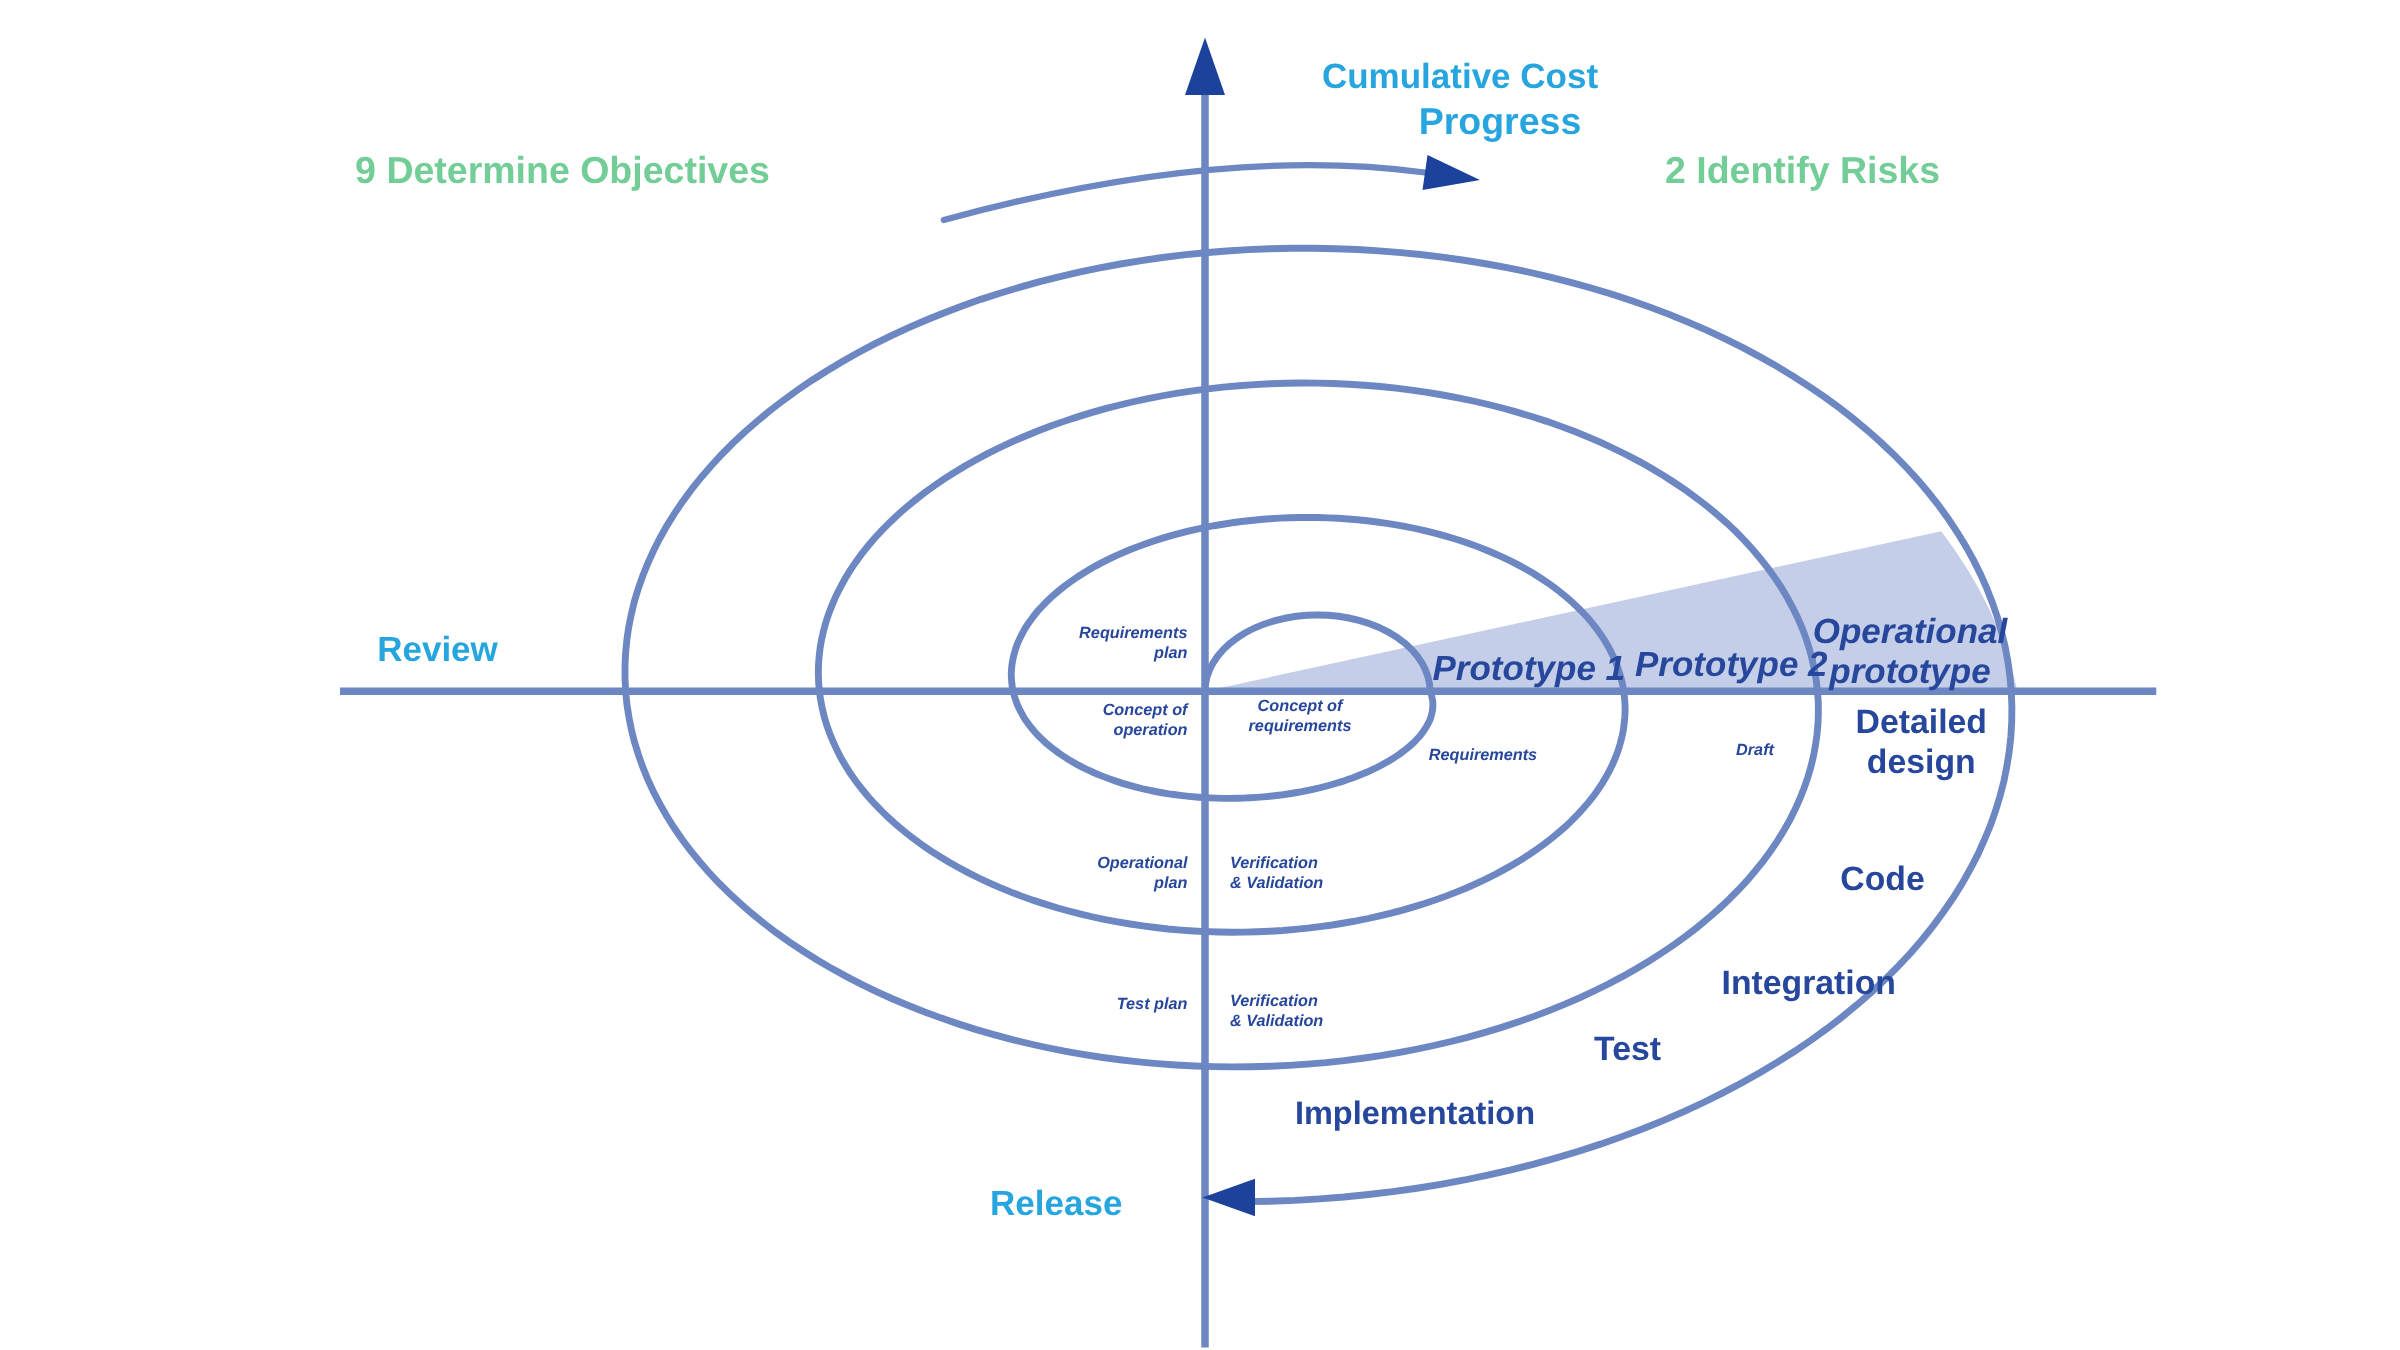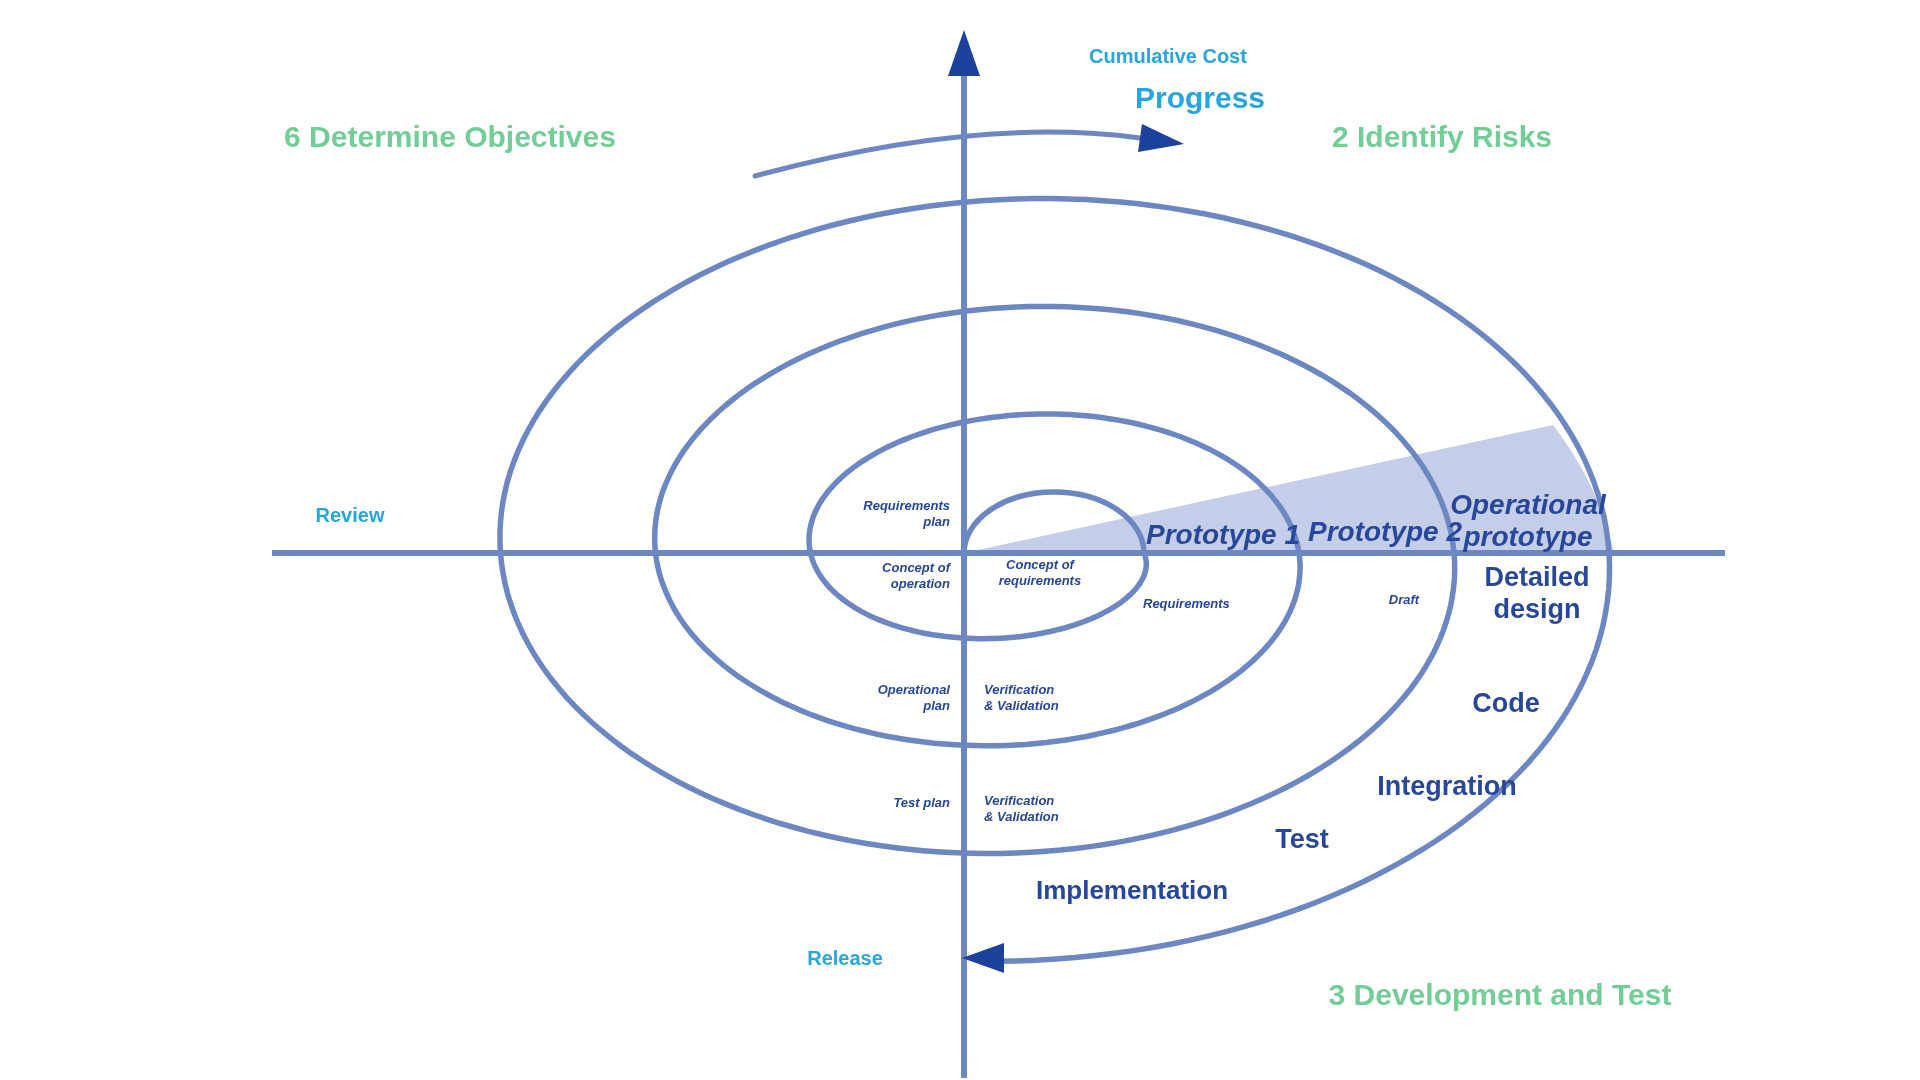--- a/index.html
+++ b/index.html
@@ -8,21 +8,21 @@
   .stage > svg{position:absolute;left:0;top:0;}
   .wedge{fill:var(--wedge-fill);stroke:none;}
   .axis{stroke:var(--line-blue);stroke-width:6;fill:none;stroke-linecap:butt;}
   .spiral{stroke:var(--line-blue);stroke-width:5.5;fill:none;stroke-linecap:round;}
   .curve-arrow{stroke:var(--line-blue);stroke-width:5;fill:none;stroke-linecap:round;}
   .ah{fill:var(--arrow-navy);stroke:none;}
   .lbl{position:absolute;font-weight:bold;color:var(--label-navy);white-space:pre-line;line-height:1.2;}
   .ctr{transform:translateX(-50%);text-align:center;}
   .ralign{text-align:right;}
   .green{color:var(--quadrant-green);font-size:30px;}
-  .cyan{color:var(--axis-cyan);font-size:20px;}
+  .cyan{color:var(--axis-cyan);font-size:28px;}
   .fs18{font-size:13px;font-style:italic;}
   .fs22{font-size:28px;font-style:italic;}
   .fs26{font-size:26px;}
   .fs27{font-size:27px;}
 </style>
 </head>
 <body>
 
 <div class="stage">
 
@@ -30,23 +30,22 @@
     <path class="wedge" d="M964 553 L1614 553 A648 421 0 0 0 1553 425 Z"></path>
     <line class="axis" x1="272" y1="553" x2="1725" y2="553"></line>
     <line class="axis" x1="964" y1="66" x2="964" y2="1078"></line>
     <polygon class="ah" points="964,30 948,76 980,76"></polygon>
     <path class="spiral" d="M964 553 A90 61 0 0 1 1144 553L1144.7 554.8L1145.3 556.6L1145.7 558.5L1146.1 560.4L1146.3 562.3L1146.3 564.3L1146.2 566.3L1146.0 568.2L1145.6 570.3L1145.1 572.3L1144.5 574.3L1143.7 576.4L1142.7 578.4L1141.6 580.5L1140.4 582.6L1139.0 584.6L1137.5 586.7L1135.9 588.8L1134.0 590.8L1132.1 592.9L1130.0 594.9L1127.8 596.9L1125.4 598.9L1122.9 600.9L1120.2 602.9L1117.4 604.8L1114.5 606.7L1111.4 608.6L1108.2 610.4L1104.9 612.2L1101.5 614.0L1097.9 615.7L1094.2 617.4L1090.4 619.0L1086.4 620.6L1082.4 622.2L1078.2 623.6L1074.0 625.1L1069.6 626.4L1065.1 627.8L1060.6 629.0L1055.9 630.2L1051.2 631.3L1046.4 632.3L1041.5 633.3L1036.5 634.2L1031.5 635.0L1026.4 635.8L1021.2 636.4L1016.0 637.0L1010.7 637.5L1005.4 637.9L1000.1 638.2L994.7 638.5L989.3 638.6L983.9 638.7L978.4 638.7L973.0 638.5L967.5 638.3L962.1 638.0L956.6 637.6L951.2 637.1L945.8 636.5L940.4 635.8L935.0 635.1L929.7 634.2L924.4 633.2L919.2 632.1L914.0 631.0L908.9 629.7L903.8 628.3L898.8 626.9L893.9 625.3L889.1 623.7L884.4 621.9L879.8 620.1L875.2 618.2L870.8 616.2L866.5 614.1L862.3 611.9L858.2 609.6L854.3 607.3L850.5 604.8L846.8 602.3L843.3 599.7L839.9 597.0L836.6 594.3L833.6 591.5L830.7 588.6L827.9 585.6L825.4 582.6L823.0 579.5L820.7 576.4L818.7 573.2L816.9 569.9L815.2 566.6L813.7 563.3L812.5 559.9L811.4 556.5L810.5 553.0L809.8 549.5L809.4 546.0L809.1 542.4L809.0 538.8L809.2 535.2L809.6 531.6L810.2 528.0L811.0 524.3L812.0 520.7L813.2 517.0L814.6 513.4L816.3 509.8L818.2 506.1L820.2 502.5L822.5 498.9L825.1 495.4L827.8 491.8L830.7 488.3L833.9 484.8L837.2 481.4L840.8 478.0L844.5 474.7L848.5 471.4L852.6 468.1L857.0 465.0L861.5 461.8L866.3 458.8L871.2 455.8L876.3 452.9L881.5 450.1L887.0 447.3L892.6 444.7L898.4 442.1L904.3 439.6L910.4 437.3L916.6 435.0L923.0 432.8L929.5 430.7L936.2 428.7L942.9 426.9L949.8 425.1L956.8 423.5L963.9 422.0L971.1 420.6L978.4 419.4L985.8 418.2L993.2 417.2L1000.8 416.4L1008.4 415.6L1016.0 415.0L1023.7 414.5L1031.4 414.2L1039.2 414.0L1047.0 413.9L1054.8 414.0L1062.6 414.3L1070.5 414.6L1078.3 415.2L1086.1 415.8L1093.9 416.6L1101.6 417.6L1109.3 418.7L1117.0 419.9L1124.6 421.3L1132.2 422.8L1139.6 424.5L1147.0 426.3L1154.4 428.3L1161.6 430.4L1168.7 432.6L1175.7 435.0L1182.6 437.5L1189.3 440.2L1195.9 443.0L1202.4 445.9L1208.7 448.9L1214.9 452.1L1220.9 455.4L1226.8 458.8L1232.4 462.4L1237.9 466.0L1243.2 469.8L1248.2 473.7L1253.1 477.7L1257.8 481.8L1262.2 486.0L1266.5 490.3L1270.5 494.6L1274.2 499.1L1277.8 503.7L1281.1 508.3L1284.1 513.0L1286.9 517.8L1289.4 522.7L1291.7 527.6L1293.7 532.6L1295.4 537.6L1296.9 542.7L1298.1 547.8L1299.0 553.0L1299.6 558.2L1300.0 563.4L1300.1 568.7L1299.8 574.0L1299.3 579.2L1298.6 584.5L1297.5 589.8L1296.1 595.1L1294.5 600.4L1292.5 605.7L1290.3 610.9L1287.8 616.1L1285.0 621.3L1281.9 626.5L1278.5 631.6L1274.9 636.7L1270.9 641.7L1266.7 646.6L1262.2 651.5L1257.5 656.3L1252.5 661.1L1247.2 665.7L1241.7 670.3L1235.9 674.8L1229.8 679.2L1223.5 683.5L1217.0 687.7L1210.2 691.8L1203.2 695.7L1196.0 699.6L1188.6 703.3L1180.9 706.9L1173.1 710.4L1165.0 713.7L1156.8 716.9L1148.4 719.9L1139.8 722.8L1131.0 725.5L1122.1 728.1L1113.0 730.5L1103.8 732.7L1094.5 734.8L1085.0 736.7L1075.4 738.4L1065.7 740.0L1055.9 741.3L1046.1 742.5L1036.1 743.5L1026.1 744.4L1016.0 745.0L1005.9 745.4L995.7 745.7L985.5 745.8L975.3 745.6L965.1 745.3L954.8 744.8L944.6 744.1L934.4 743.2L924.3 742.0L914.2 740.7L904.1 739.2L894.1 737.5L884.2 735.7L874.4 733.6L864.7 731.3L855.0 728.8L845.5 726.2L836.1 723.3L826.9 720.3L817.8 717.1L808.8 713.7L800.0 710.1L791.4 706.3L783.0 702.4L774.8 698.3L766.8 694.0L759.0 689.6L751.4 685.0L744.0 680.3L736.9 675.4L730.0 670.3L723.4 665.1L717.0 659.8L711.0 654.3L705.2 648.7L699.6 643.0L694.4 637.2L689.5 631.2L684.8 625.2L680.5 619.0L676.5 612.7L672.8 606.4L669.5 599.9L666.5 593.4L663.8 586.8L661.4 580.2L659.4 573.5L657.8 566.7L656.5 559.9L655.5 553.0L654.9 546.1L654.7 539.2L654.8 532.2L655.3 525.3L656.1 518.3L657.3 511.4L658.9 504.4L660.8 497.5L663.1 490.5L665.8 483.7L668.8 476.8L672.2 470.0L675.9 463.2L680.0 456.5L684.4 449.9L689.2 443.3L694.4 436.8L699.8 430.4L705.7 424.1L711.8 417.9L718.3 411.8L725.1 405.8L732.2 400.0L739.6 394.2L747.4 388.6L755.4 383.1L763.8 377.8L772.4 372.6L781.3 367.6L790.4 362.7L799.9 358.0L809.5 353.5L819.5 349.2L829.6 345.0L840.0 341.0L850.6 337.3L861.4 333.7L872.4 330.3L883.6 327.1L895.0 324.2L906.6 321.4L918.3 318.9L930.1 316.6L942.1 314.5L954.1 312.7L966.3 311.1L978.6 309.7L991.0 308.6L1003.5 307.7L1016.0 307.0L1028.6 306.6L1041.2 306.4L1053.8 306.5L1066.4 306.8L1079.1 307.4L1091.7 308.2L1104.3 309.2L1116.8 310.5L1129.3 312.1L1141.8 313.9L1154.1 316.0L1166.4 318.3L1178.6 320.8L1190.6 323.6L1202.5 326.6L1214.3 329.9L1225.9 333.4L1237.4 337.1L1248.7 341.1L1259.8 345.2L1270.7 349.7L1281.4 354.3L1291.8 359.2L1302.0 364.2L1312.0 369.5L1321.7 375.0L1331.2 380.7L1340.3 386.6L1349.2 392.6L1357.8 398.9L1366.1 405.3L1374.0 411.9L1381.7 418.7L1389.0 425.6L1395.9 432.7L1402.5 440.0L1408.7 447.4L1414.6 454.9L1420.1 462.5L1425.2 470.3L1429.9 478.2L1434.2 486.2L1438.2 494.3L1441.7 502.5L1444.8 510.7L1447.5 519.1L1449.7 527.5L1451.6 535.9L1453.0 544.4L1454.0 553.0L1454.6 561.6L1454.7 570.2L1454.4 578.8L1453.6 587.5L1452.4 596.1L1450.8 604.8L1448.7 613.4L1446.2 622.0L1443.3 630.5L1439.9 639.0L1436.1 647.5L1431.9 655.9L1427.2 664.2L1422.1 672.5L1416.6 680.6L1410.7 688.7L1404.3 696.6L1397.6 704.5L1390.4 712.2L1382.9 719.8L1374.9 727.3L1366.6 734.6L1357.9 741.8L1348.8 748.8L1339.4 755.6L1329.6 762.2L1319.5 768.7L1309.0 775.0L1298.2 781.1L1287.1 787.0L1275.7 792.6L1264.0 798.1L1252.0 803.3L1239.7 808.3L1227.2 813.1L1214.4 817.6L1201.3 821.9L1188.1 825.9L1174.6 829.7L1160.9 833.2L1147.1 836.4L1133.0 839.4L1118.8 842.1L1104.5 844.5L1090.0 846.6L1075.4 848.5L1060.6 850.1L1045.8 851.3L1031.0 852.3L1016.0 853.0L1001.0 853.4L986.0 853.5L970.9 853.3L955.9 852.8L940.8 852.0L925.8 850.9L910.8 849.5L895.9 847.8L881.0 845.8L866.3 843.5L851.6 840.9L837.1 838.0L822.7 834.8L808.4 831.3L794.3 827.5L780.4 823.5L766.6 819.1L753.1 814.5L739.8 809.6L726.7 804.4L713.8 799.0L701.2 793.3L688.9 787.3L676.9 781.1L665.2 774.7L653.8 768.0L642.7 761.0L631.9 753.9L621.5 746.5L611.5 738.9L601.8 731.0L592.5 723.0L583.6 714.8L575.1 706.4L567.0 697.8L559.4 689.0L552.1 680.1L545.3 671.0L539.0 661.8L533.1 652.4L527.7 642.9L522.7 633.2L518.2 623.5L514.2 613.7L510.7 603.7L507.6 593.7L505.1 583.6L503.1 573.5L501.5 563.3L500.5 553.0L500.0 542.7L500.0 532.4L500.5 522.1L501.5 511.7L503.0 501.4L505.1 491.1L507.6 480.8L510.7 470.6L514.3 460.4L518.4 450.3L523.0 440.2L528.1 430.2L533.7 420.3L539.7 410.6L546.3 400.9L553.4 391.3L560.9 381.9L569.0 372.6L577.5 363.4L586.4 354.4L595.8 345.6L605.7 337.0L615.9 328.5L626.7 320.3L637.8 312.2L649.3 304.4L661.3 296.8L673.6 289.4L686.3 282.2L699.3 275.3L712.7 268.7L726.5 262.3L740.6 256.2L755.0 250.4L769.7 244.8L784.6 239.5L799.9 234.6L815.4 229.9L831.1 225.5L847.1 221.5L863.3 217.7L879.7 214.3L896.3 211.2L913.0 208.5L929.9 206.0L946.9 203.9L964.1 202.2L981.3 200.8L998.6 199.7L1016.0 199.0L1033.4 198.6L1050.9 198.6L1068.4 199.0L1085.9 199.6L1103.3 200.7L1120.7 202.1L1138.1 203.8L1155.4 205.9L1172.6 208.4L1189.7 211.2L1206.6 214.3L1223.5 217.8L1240.1 221.7L1256.6 225.9L1272.9 230.4L1289.0 235.2L1304.8 240.4L1320.5 245.9L1335.8 251.7L1350.9 257.9L1365.7 264.3L1380.2 271.1L1394.3 278.1L1408.1 285.5L1421.6 293.1L1434.7 301.1L1447.4 309.3L1459.8 317.7L1471.7 326.4L1483.2 335.4L1494.3 344.6L1504.9 354.1L1515.1 363.7L1524.8 373.6L1534.0 383.7L1542.7 394.0L1551.0 404.5L1558.7 415.1L1565.9 426.0L1572.6 436.9L1578.8 448.1L1584.4 459.3L1589.4 470.7L1593.9 482.2L1597.9 493.8L1601.2 505.5L1604.1 517.3L1606.3 529.1L1607.9 541.0L1609.0 553.0L1609.5 565.0L1609.4 577.0L1608.7 589.0L1607.4 601.0L1605.5 613.0L1603.1 625.0L1600.0 636.9L1596.4 648.8L1592.2 660.7L1587.3 672.4L1582.0 684.1L1576.0 695.6L1569.5 707.1L1562.4 718.4L1554.7 729.6L1546.5 740.7L1537.8 751.6L1528.5 762.4L1518.6 772.9L1508.3 783.3L1497.4 793.5L1486.1 803.4L1474.2 813.2L1461.8 822.7L1449.0 832.0L1435.7 841.0L1422.0 849.7L1407.8 858.2L1393.2 866.4L1378.2 874.3L1362.8 882.0L1347.0 889.3L1330.9 896.3L1314.4 903.0L1297.5 909.3L1280.4 915.3L1262.9 921.0L1245.1 926.3L1227.1 931.3L1208.8 935.9L1190.3 940.1L1171.6 944.0L1152.6 947.5L1133.5 950.6L1114.2 953.3L1094.8 955.6L1075.2 957.6L1055.6 959.1L1035.8 960.3L1016.0 961.0L996.1 961.3"></path>
     <polygon class="ah" points="962,958 1004,943 1004,973"></polygon>
     <path class="curve-arrow" d="M755 176 Q975 116 1140 138"></path>
     <polygon class="ah" points="1184,144 1138,152 1142,124"></polygon>
   </svg>
 
-  <div class="lbl green ctr" style="left:450px;top:119px;">6 Determine Objectives</div>
+  <div class="lbl green ctr" style="left:450px;top:119px;">9 Determine Objectives</div>
   <div class="lbl green ctr" style="left:1442px;top:119px;">2 Identify Risks</div>
-  <div class="lbl green ctr" style="left:1500px;top:977px;">3 Development and Test</div>
 
   <div class="lbl cyan ctr" style="left:1168px;top:44px;">Cumulative Cost</div>
   <div class="lbl cyan ctr" style="left:1156px;top:80px;font-size:30px;margin-left:44px;">Progress</div>
   <div class="lbl cyan ctr" style="left:350px;top:503px;">Review</div>
   <div class="lbl cyan ctr" style="left:845px;top:946px;">Release</div>
 
   <div class="lbl fs18 ralign" style="right:970px;top:498px;">Requirements
 plan</div>
   <div class="lbl fs18 ralign" style="right:970px;top:560px;">Concept of
 operation</div>

